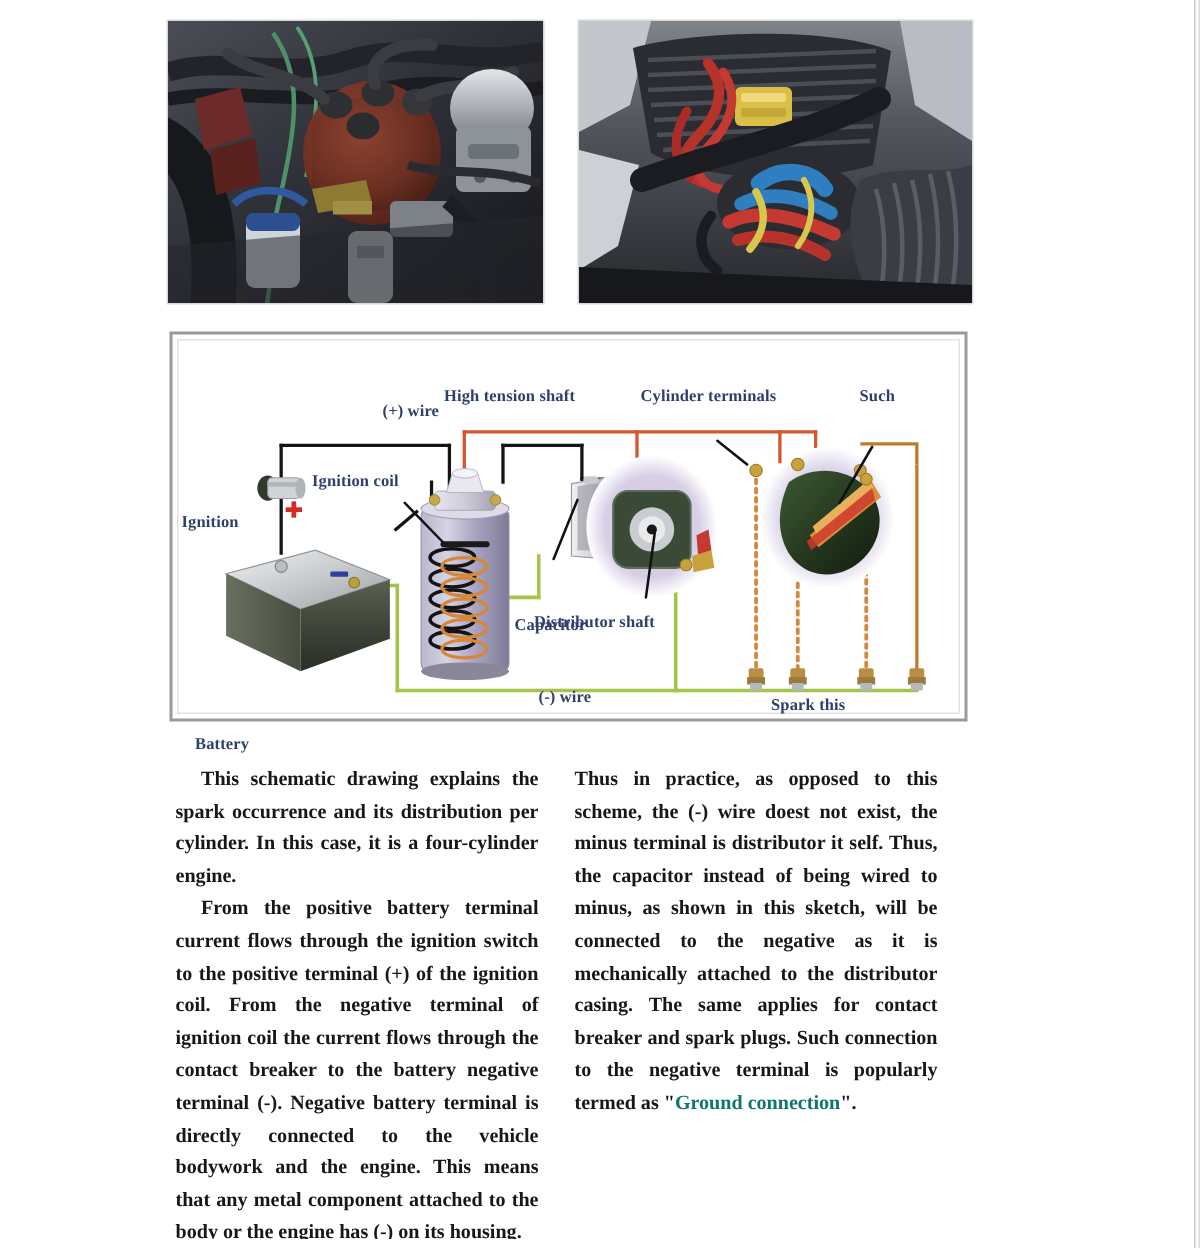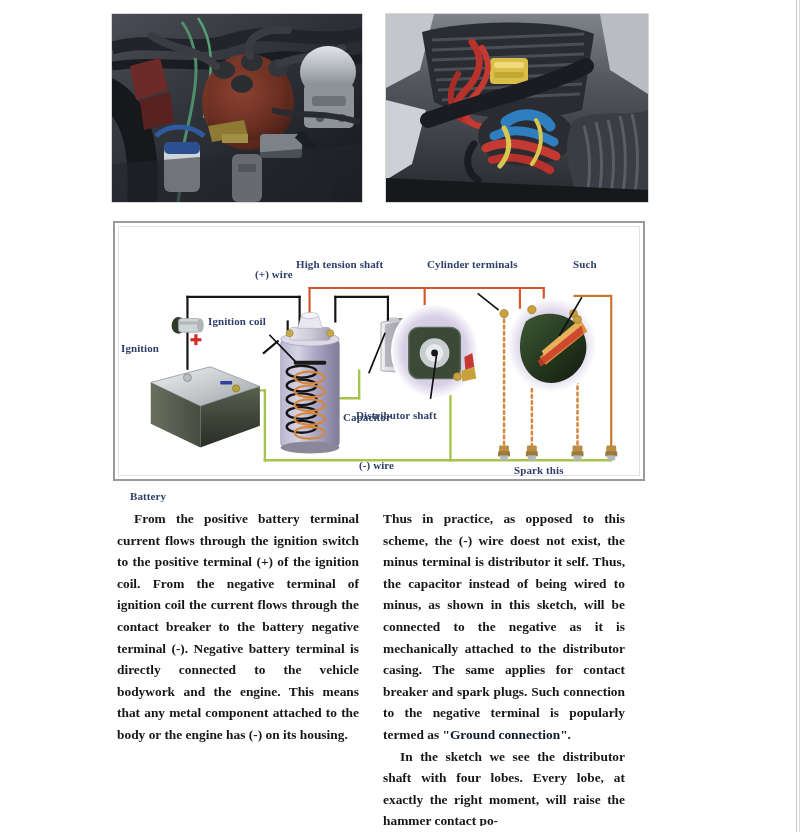--- a/index.html
+++ b/index.html
@@ -102,21 +102,21 @@
     line-height: 21.6px;
     color: #17171b;
     text-align: justify;
     text-justify: inter-word;
     hyphens: none;
   }
   #column-left  { left: 117px; }
   #column-right { left: 383px; }
   .col p { margin: 0; }
   .col p.indent { text-indent: 17px; }
-  .ground-term { color: #0f172a; }
+  .ground-term { color: #0f766e; }
   .clip-bottom {
     position: absolute;
     left: 0; top: 826px;
     width: 800px; height: 6px;
     background: #ffffff;
   }
 </style>
 </head>
 <body>
 
@@ -476,24 +476,24 @@
     <div class="dlabel" style="left:312px;top:36px;">Cylinder terminals</div>
     <div class="dlabel" style="left:458px;top:36px;">Such</div>
     <div class="dlabel" style="left:228px;top:161px;margin-top:28px;">Capacitor</div>
     <div class="dlabel" style="left:241px;top:187px;">Distributor shaft</div>
     <div class="dlabel" style="left:244px;top:237px;">(-) wire</div>
     <div class="dlabel" style="left:15px; top:231px;margin-top:37px;">Battery</div>
     <div class="dlabel" style="left:399px;top:242px;">Spark this</div>
   </div>
 
   <div class="col" id="column-left">
+    <p class="indent">This schematic drawing explains the spark occurrence  and its distribution per cylinder. In this case, it is a four-cylinder engine.</p>
     <p class="indent">From the positive battery terminal current flows through the ignition switch to the positive terminal (+) of the ignition coil. From the negative terminal of ignition coil the current flows through the contact breaker to the battery negative terminal (-). Negative battery terminal is directly connected to the vehicle bodywork and the engine. This means that any metal component attached to the body or the engine has (-) on its housing.</p>
   </div>
 
   <div class="col" id="column-right">
     <p><span>Thus in practice, as opposed to this scheme, the (-) wire doest not exist, the minus terminal is distributor it self. Thus, the capacitor instead of being wired to minus, as shown in this sketch, will be connected to the negative as it is mechanically attached to the distributor casing. The same applies for contact breaker and spark plugs. Such connection to the negative terminal is popularly termed as "</span><span class="ground-term">Ground connection</span><span>".</span></p>
-    <p class="indent">In the sketch we see the distributor shaft with four lobes. Every lobe, at exactly the right moment, will raise the hammer contact po-</p>
   </div>
 
   <div class="clip-bottom"></div>
   <div class="page-edge-rule"></div>
   <div class="page-edge-rule2"></div>
 </div>
 
 </body></html>

